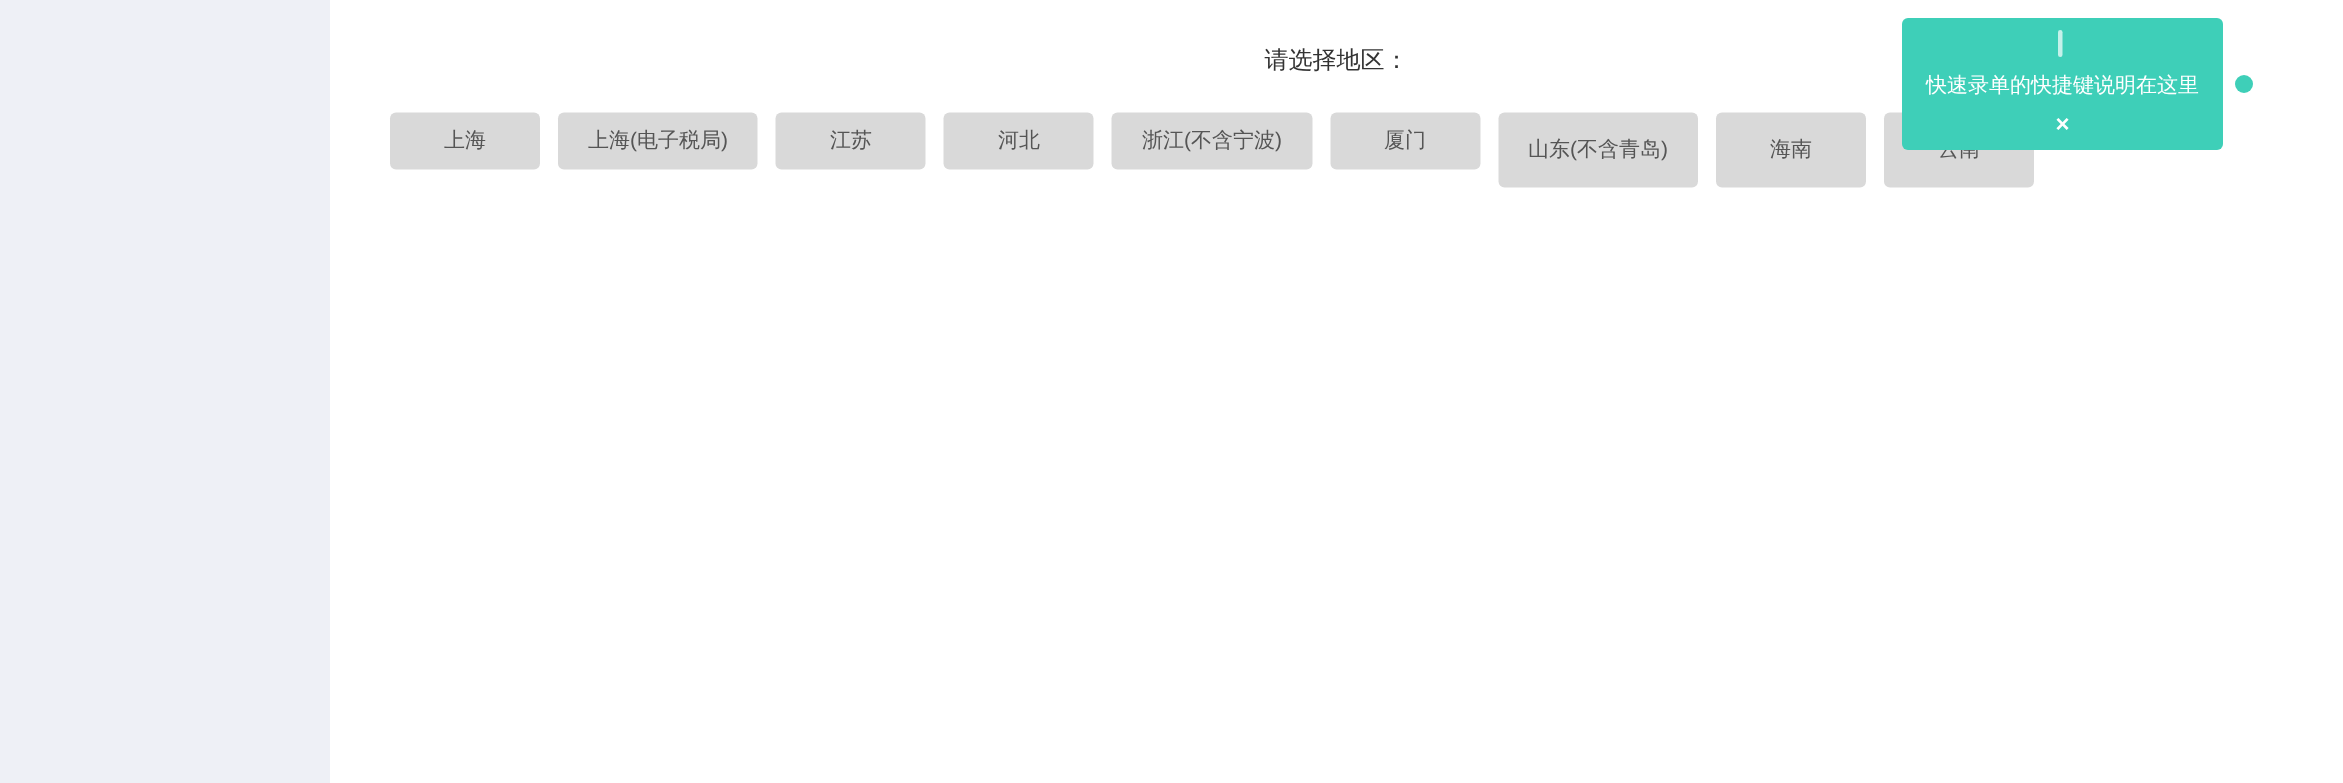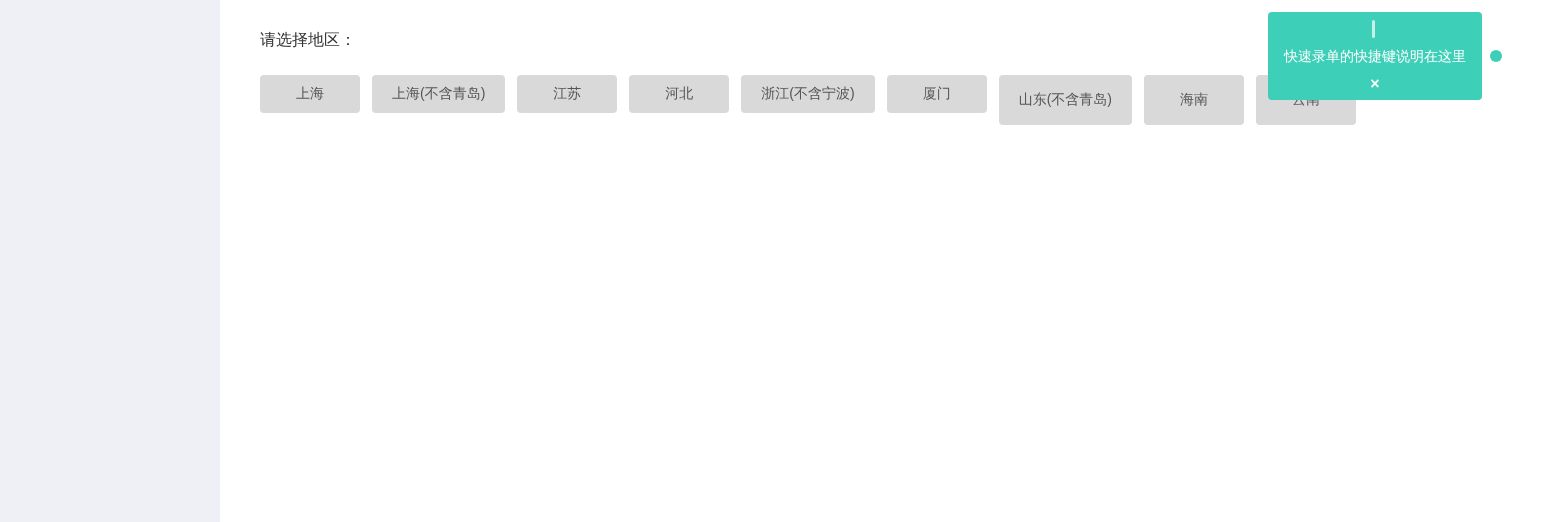--- a/index.html
+++ b/index.html
@@ -34,20 +34,21 @@
       bottom: 0;
       background: #ffffff;
       padding: 30px 40px;
     }
 
     .section-title {
       font-size: 16px;
       color: #333;
       font-weight: normal;
       margin-bottom: 24px;
+      text-align: center;
     }
 
     .region-buttons {
       display: flex;
       flex-wrap: wrap;
       gap: 12px;
       margin-top: 16px;
     }
 
     .region-btn {
@@ -126,21 +127,21 @@
 <body>
 
 <div class="sidebar"></div>
 
 <div class="main-content">
   <div class="section-title">请选择地区：</div>
 
   <div class="region-buttons">
     <div class="row-1">
     <button class="region-btn">上海</button>
-        <button class="region-btn">上海(不含青岛)</button>
+        <button class="region-btn">上海(电子税局)</button>
         <button class="region-btn">江苏</button>
         <button class="region-btn">河北</button>
         <button class="region-btn">浙江(不含宁波)</button>
         <button class="region-btn">厦门</button>
       </div>
     <div class="row-2">
     <button class="region-btn">山东(不含青岛)</button>
         <button class="region-btn">海南</button>
         <button class="region-btn">云南</button>
       </div>

